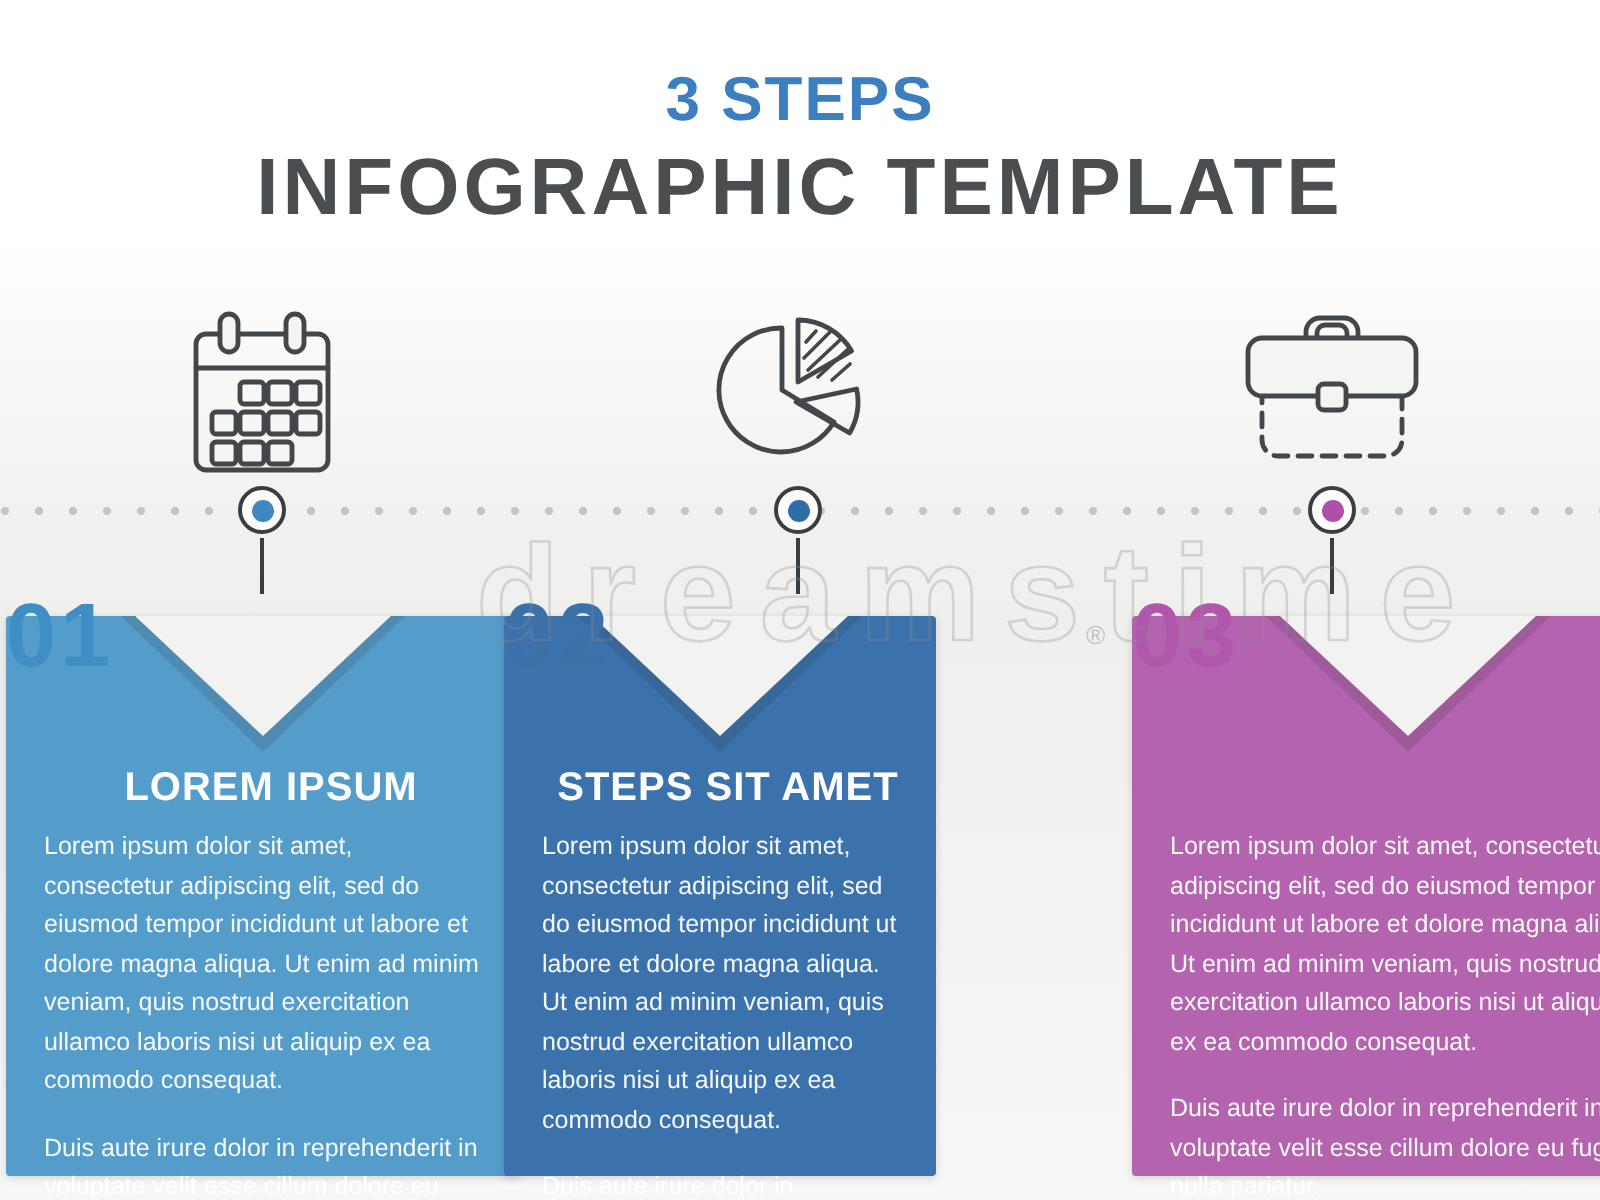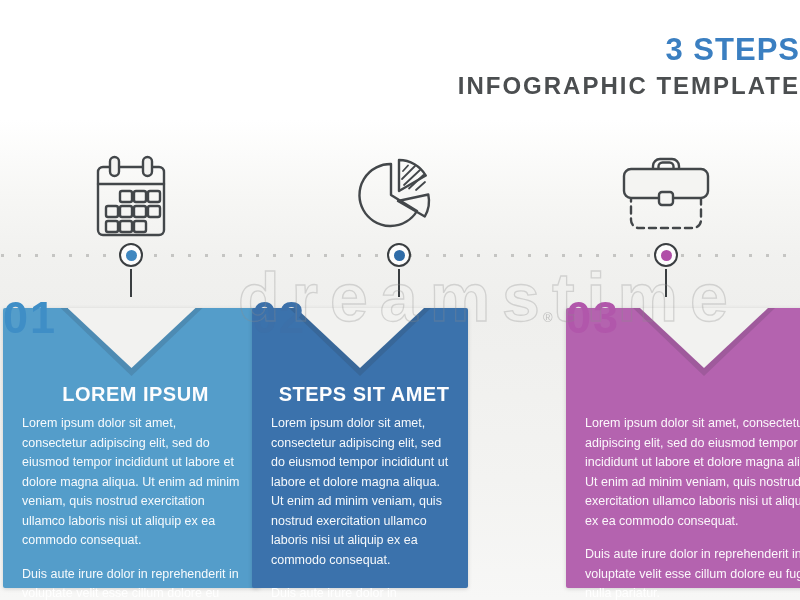--- a/index.html
+++ b/index.html
@@ -1,23 +1,23 @@
 <!DOCTYPE html>
 <html><head>
 <meta charset="utf-8">
 <style>
   html,body{margin:0;padding:0;}
   body{width:800px;height:600px;overflow:hidden;font-family:"Liberation Sans","DejaVu Sans",sans-serif;}
   .stage{position:relative;width:800px;height:600px;
     background:linear-gradient(180deg,#ffffff 0%,#ffffff 20%,#f7f7f5 32%,#f1f1ef 43%,#efefed 52%,#f3f3f1 80%,#f7f7f6 100%);}
 
   
-  .title-block{position:absolute;top:34px;left:0;width:800px;text-align:right;}
+  .title-block{position:absolute;top:34px;left:0;width:800px;text-align:center;}
   .title-line1{font-size:31px;font-weight:700;letter-spacing:1px;line-height:1.0;}
-  .title-line2{margin-top:9px;font-size:24px;font-weight:700;letter-spacing:2px;line-height:1.0;}
+  .title-line2{margin-top:9px;font-size:40px;font-weight:700;letter-spacing:2px;line-height:1.0;}
 
   
   .wm-center{position:absolute;top:263px;left:238px;width:560px;font-size:68px;font-weight:700;
     letter-spacing:12px;color:transparent;-webkit-text-stroke:1.3px rgba(140,140,140,0.30);
     z-index:30;pointer-events:none;line-height:1.0;}
   .wm-reg{position:absolute;top:310px;left:543px;font-size:13px;color:rgba(120,120,120,0.40);
     z-index:30;pointer-events:none;}
 
   
   .dotted-line{position:absolute;top:253px;left:0;width:800px;height:5px;

